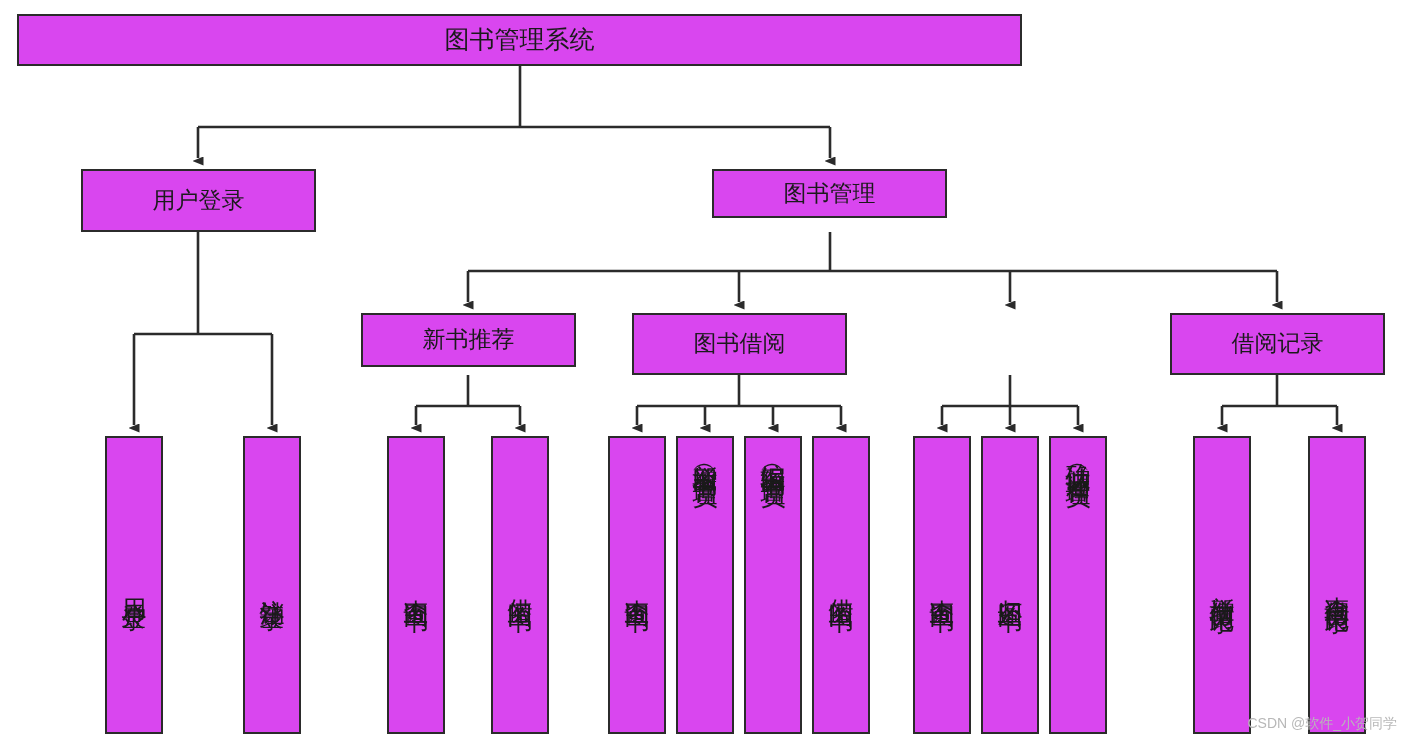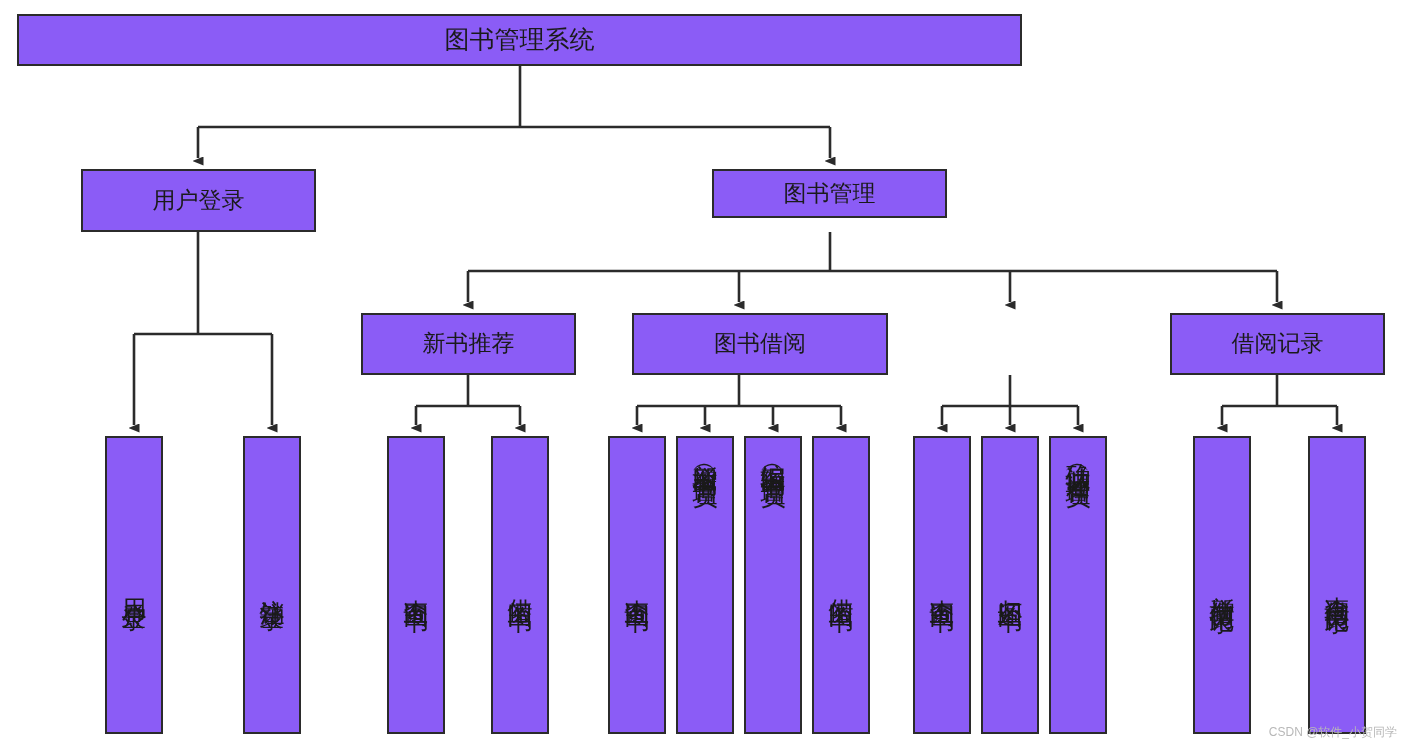--- a/index.html
+++ b/index.html
@@ -8,21 +8,21 @@
     background:#ffffff;
     font-family:"Liberation Sans","DejaVu Sans",sans-serif;
     overflow:hidden;
   }
   #canvas{position:relative;width:1405px;height:747px;}
   svg#wires{position:absolute;left:0;top:0;width:1405px;height:747px;}
 
   .node{
     position:absolute;
     box-sizing:border-box;
-    background:#8b5cf6;
+    background:#d946ef;
     border:2px solid #2b2b2b;
     display:flex;
     align-items:center;
     justify-content:center;
     color:#1a1a1a;
   }
   .node .lbl{
     display:block;
     text-align:center;
     line-height:1.18;
@@ -43,22 +43,22 @@
     font-size:25px;
     letter-spacing:3px;
     line-height:1;
     white-space:nowrap;
   }
   .node.leaf.topal{align-items:flex-start;}
 
   #watermark{
     position:absolute;
     right:8px;
-    bottom:6px;
-    font-size:12px;
+    bottom:14px;
+    font-size:14px;
     color:#b8b8b8;
     white-space:nowrap;
     pointer-events:none;
     text-align:right;
   }
 </style>
 </head>
 <body>
 
 <div id="canvas">
@@ -118,24 +118,24 @@
     <span class="lbl">图书管理系统</span>
   </div>
 
   <div class="node lvl2" style="left:81px;top:169px;width:235px;height:63px;">
     <span class="lbl">用户登录</span>
   </div>
   <div class="node lvl2" style="left:712px;top:169px;width:235px;height:49px;">
     <span class="lbl">图书管理</span>
   </div>
 
-  <div class="node lvl3" style="left:361px;top:313px;width:215px;height:62px;">
+  <div class="node lvl3" style="left:361px;top:313px;width:215px;height:54px;">
     <span class="lbl">新书推荐</span>
   </div>
-  <div class="node lvl3" style="left:632px;top:313px;width:256px;height:62px;">
+  <div class="node lvl3" style="left:632px;top:313px;width:215px;height:62px;">
     <span class="lbl">图书借阅</span>
   </div>
   <div class="node lvl3" style="left:1170px;top:313px;width:215px;height:62px;">
     <span class="lbl">借阅记录</span>
   </div>
 
   <div class="node leaf" style="left:105px;top:436px;width:58px;height:298px;">
     <span class="lbl">用户登录</span>
   </div>
   <div class="node leaf" style="left:243px;top:436px;width:58px;height:298px;">

